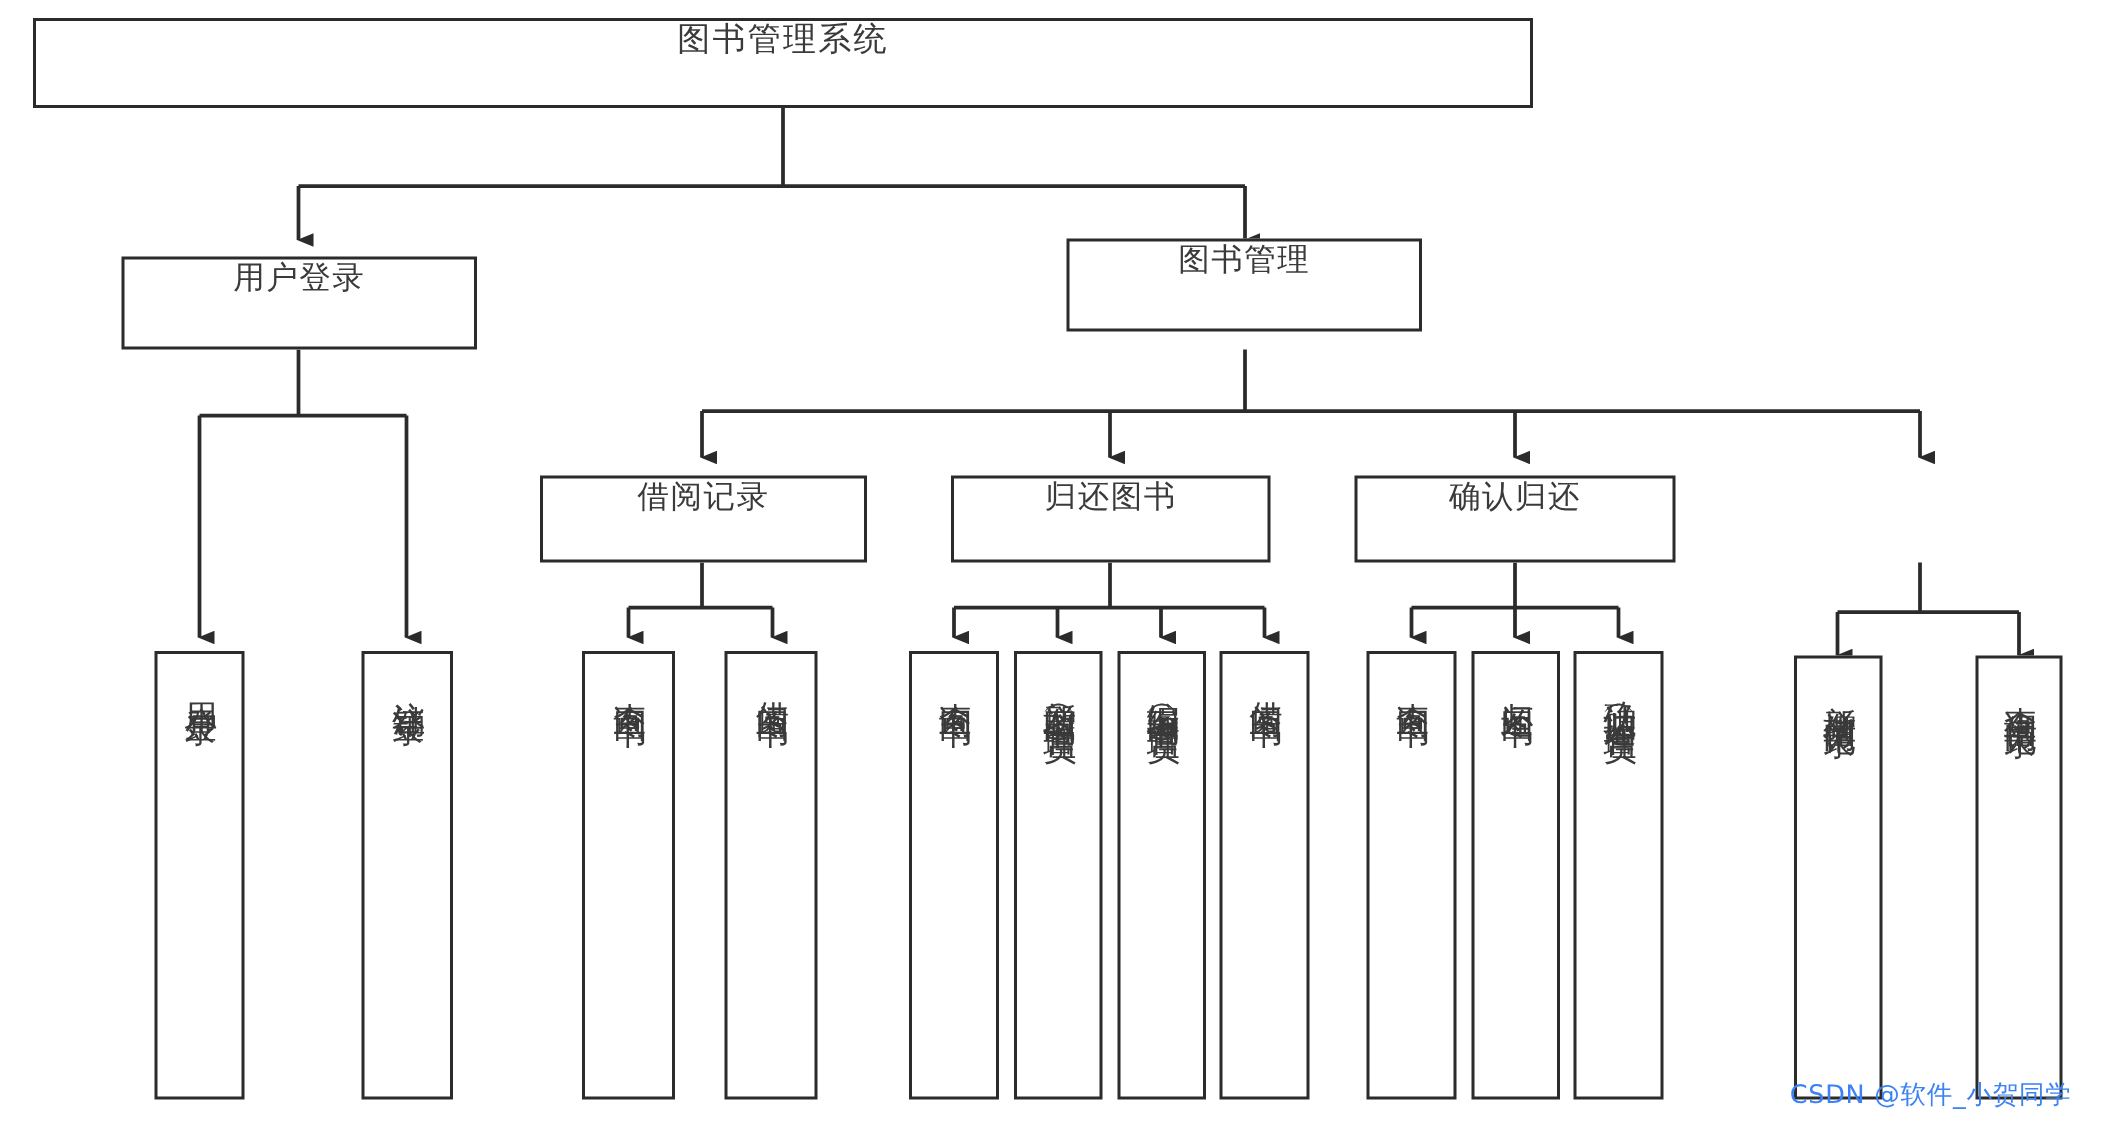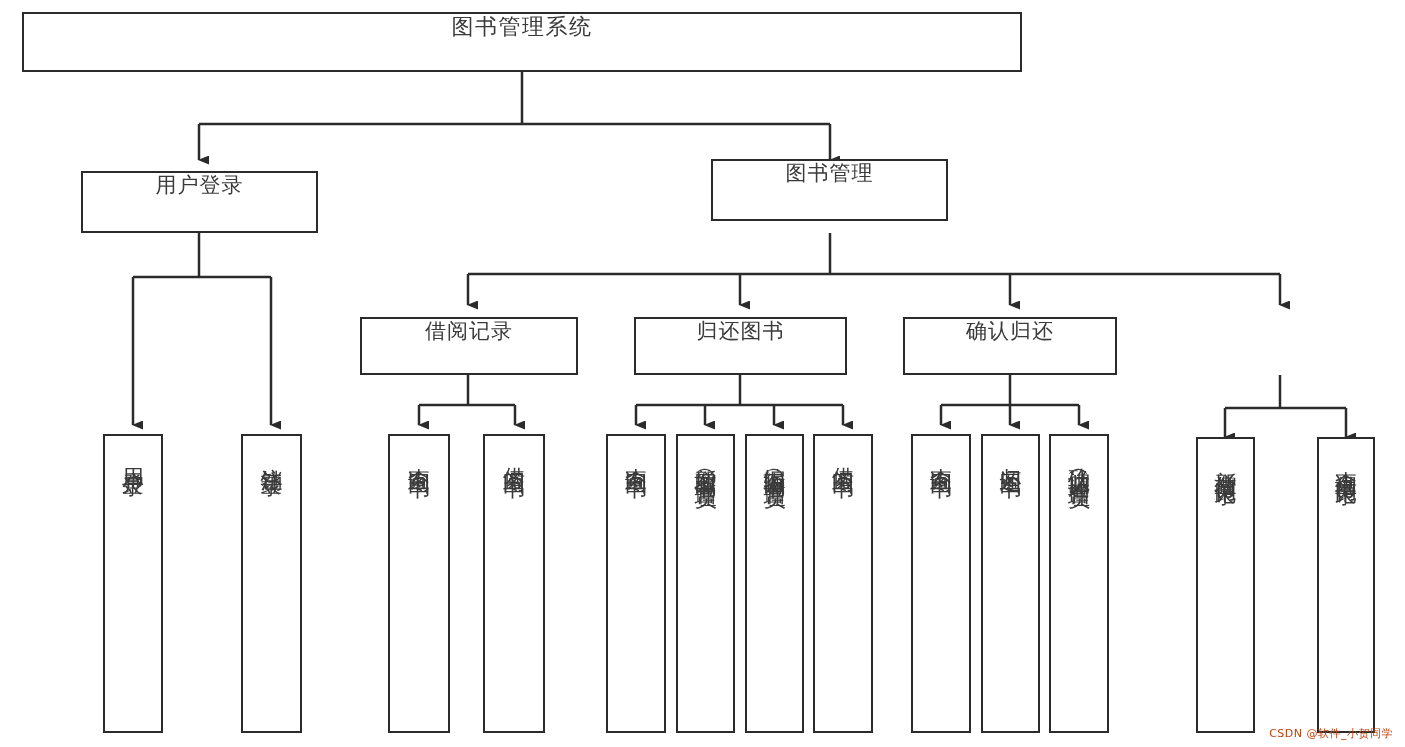--- a/index.html
+++ b/index.html
@@ -63,24 +63,24 @@
   .node.leaf .label {
     writing-mode: vertical-rl;
     text-orientation: upright;
     font-size: 22px;
     letter-spacing: 3px;
     line-height: 1;
     white-space: nowrap;
   }
   #watermark {
     position: absolute;
-    right: 12px;
+    right: 24px;
     bottom: 6px;
-    font-size: 11px;
-    color: #c2410c;
+    font-size: 17px;
+    color: #3b82f6;
     letter-spacing: 0.5px;
     user-select: none;
     white-space: nowrap;
   }
 </style>
 </head>
 <body>
 
 <div id="diagram-root">
 

